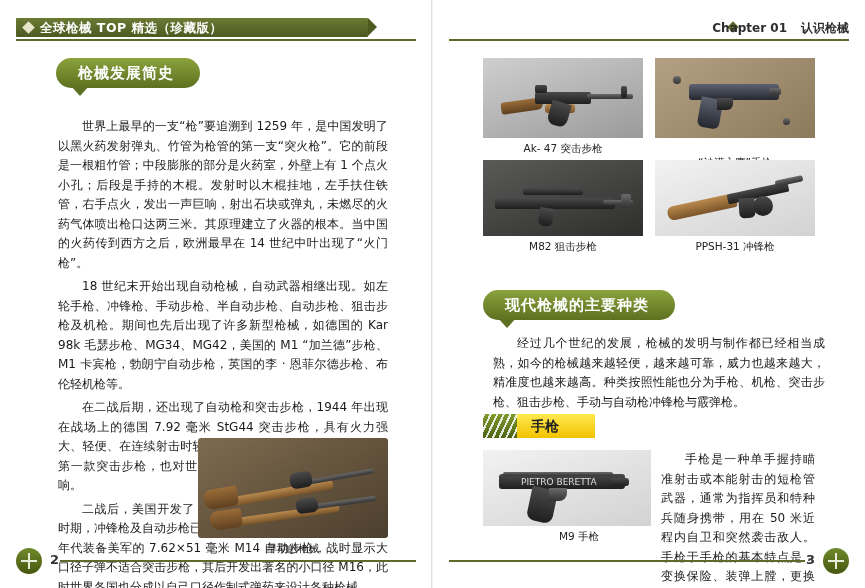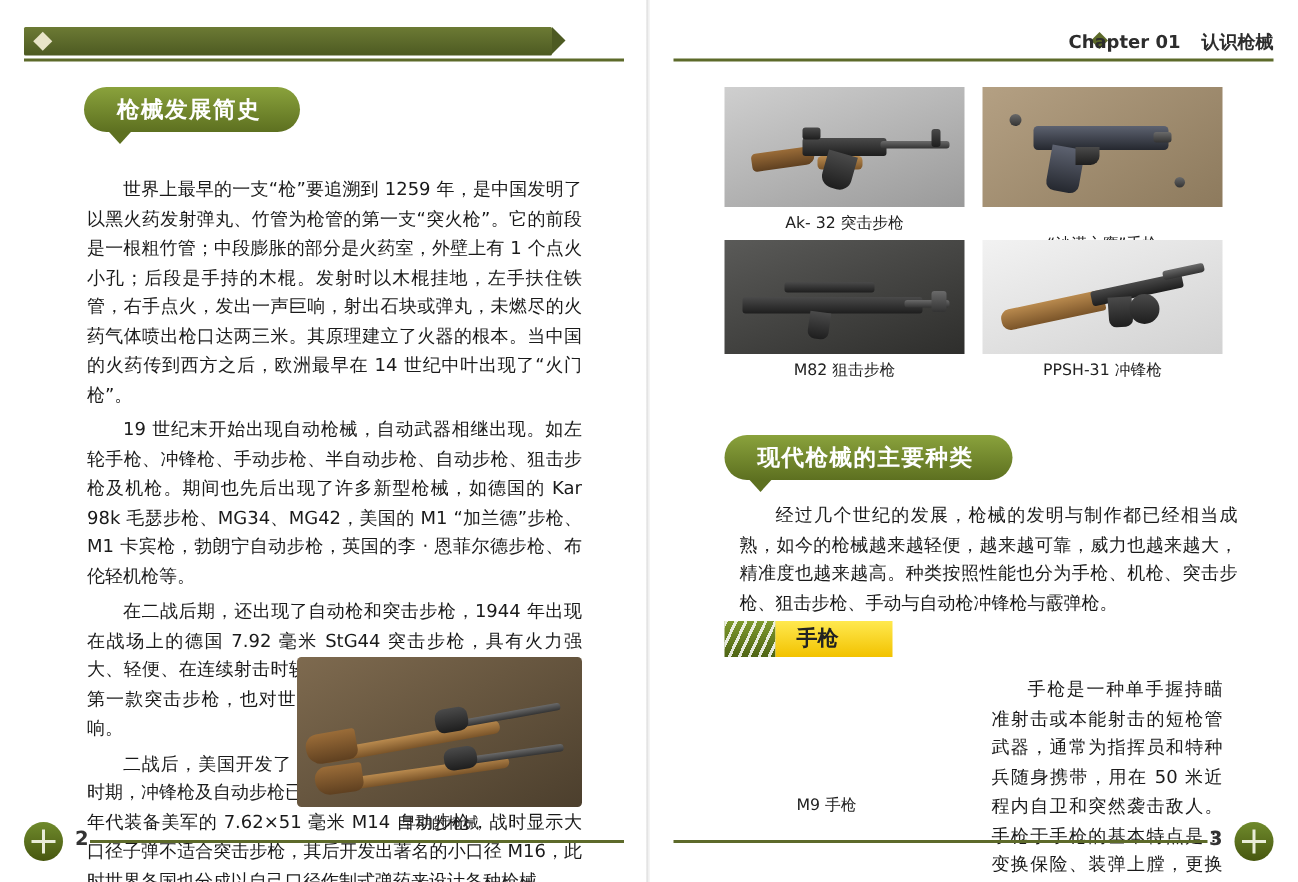--- a/index.html
+++ b/index.html
@@ -26,21 +26,21 @@
   .head-left .bar:after{
     content:"";position:absolute;right:-9px;top:0;
     border-top:9.5px solid transparent;border-bottom:9.5px solid transparent;
     border-left:9px solid #4d5a22;
   }
   .head-left .diamond{
     position:absolute;left:8px;top:5px;width:9px;height:9px;
     background:#e8e4c8;transform:rotate(45deg);
   }
   .head-left .htxt{
-    position:absolute;left:24px;top:18px;color:#fff;font-size:12.5px;font-weight:normal;
+    position:absolute;left:24px;top:2px;color:#fff;font-size:12.5px;font-weight:bold;
     letter-spacing:.5px;line-height:15px;
   }
   .head-left .rule{
     position:absolute;left:0;top:21px;width:400px;height:2px;background:#5d6a2a;
   }
 
   .head-right{position:absolute;right:16px;top:18px;width:400px;height:22px;}
   .head-right .rtxt{
     position:absolute;right:0;top:2px;font-size:12px;color:#2d2d2d;font-weight:bold;
     white-space:nowrap;
@@ -143,21 +143,21 @@
       <div class="rule"></div>
     </div>
 
     <div class="pill-wrap" style="left:56px;top:58px;">
       <div class="tail"></div>
       <span class="pill">枪械发展简史</span>
     </div>
 
     <div class="body-col" style="left:58px;top:104px;width:330px;margin-top:13px;">
       <p>世界上最早的一支“枪”要追溯到 1259 年，是中国发明了以黑火药发射弹丸、竹管为枪管的第一支“突火枪”。它的前段是一根粗竹管；中段膨胀的部分是火药室，外壁上有 1 个点火小孔；后段是手持的木棍。发射时以木棍挂地，左手扶住铁管，右手点火，发出一声巨响，射出石块或弹丸，未燃尽的火药气体喷出枪口达两三米。其原理建立了火器的根本。当中国的火药传到西方之后，欧洲最早在 14 世纪中叶出现了“火门枪”。</p>
-      <p style="margin-top:4px">19 世纪末开始出现自动枪械，自动武器相继出现。如左轮手枪、冲锋枪、手动步枪、半自动步枪、自动步枪、狙击步枪及机枪。期间也先后出现了许多新型枪械，如德国的 Kar 98k 毛瑟步枪、MG34、MG42，美国的 M1 “加兰德”步枪、M1 卡宾枪，勃朗宁自动步枪，英国的李 · 恩菲尔德步枪、布伦轻机枪等。</p>
+      <p style="margin-top:4px">18 世纪末开始出现自动枪械，自动武器相继出现。如左轮手枪、冲锋枪、手动步枪、半自动步枪、自动步枪、狙击步枪及机枪。期间也先后出现了许多新型枪械，如德国的 Kar 98k 毛瑟步枪、MG34、MG42，美国的 M1 “加兰德”步枪、M1 卡宾枪，勃朗宁自动步枪，英国的李 · 恩菲尔德步枪、布伦轻机枪等。</p>
       <p style="margin-top:4px">在二战后期，还出现了自动枪和突击步枪，1944 年出现在战场上的德国 7.92 毫米 StG44 突击步枪，具有火力强大、轻便、在连续射击时较机枪容易控制的特性，成为世界上第一款突击步枪，也对世界各国对枪械的研制产生了重大影响。</p>
       <p style="margin-top:4px">二战后，美国开发了 M14 自动步枪和 M60 机枪，越战时期，冲锋枪及自动步枪已成为主要作战武器，像 20 世纪 60 年代装备美军的 7.62×51 毫米 M14 自动步枪，战时显示大口径子弹不适合突击步枪，其后开发出著名的小口径 M16，此时世界各国也分成以自己口径作制式弹药来设计各种枪械。</p>
 
     </div>
 
     <div class="photo ph-bg-brown" style="left:198px;top:438px;width:190px;height:100px;border-radius:3px;">
       <div class="gun-part wood-l" style="left:16px;top:52px;width:120px;height:9px;transform:rotate(-10deg);border-radius:4px;"></div>
       <div class="gun-part metal-mid" style="left:110px;top:36px;width:66px;height:5px;transform:rotate(-10deg);"></div>
       <div class="gun-part wood" style="left:6px;top:50px;width:34px;height:20px;transform:rotate(-10deg);border-radius:8px 2px 6px 10px;"></div>
       <div class="gun-part metal-dark" style="left:92px;top:34px;width:22px;height:16px;transform:rotate(-10deg);border-radius:6px;"></div>
@@ -189,21 +189,21 @@
 
     <div class="photo ph-bg-grey" style="left:50px;top:58px;width:160px;height:80px;">
       <div class="gun-part wood" style="left:18px;top:42px;width:42px;height:12px;transform:rotate(-8deg);border-radius:3px 6px 6px 3px;"></div>
       <div class="gun-part metal-dark" style="left:52px;top:34px;width:56px;height:12px;border-radius:2px;"></div>
       <div class="gun-part wood-l" style="left:62px;top:46px;width:30px;height:9px;border-radius:3px;"></div>
       <div class="gun-part metal-dark" style="left:66px;top:44px;width:20px;height:24px;transform:rotate(16deg);border-radius:0 0 8px 8px;"></div>
       <div class="gun-part metal-mid" style="left:104px;top:36px;width:46px;height:5px;"></div>
       <div class="gun-part metal-dark" style="left:138px;top:28px;width:6px;height:12px;"></div>
       <div class="gun-part metal-dark" style="left:52px;top:27px;width:12px;height:8px;"></div>
     </div>
-    <div class="cap" style="left:50px;top:142px;width:160px;">Ak- 32 突击步枪</div>
+    <div class="cap" style="left:50px;top:142px;width:160px;">Ak- 47 突击步枪</div>
 
     <div class="photo ph-bg-tan" style="left:222px;top:58px;width:160px;height:80px;">
       <div class="gun-part blue-steel" style="left:34px;top:26px;width:90px;height:16px;border-radius:3px;"></div>
       <div class="gun-part blue-steel" style="left:44px;top:40px;width:22px;height:30px;transform:rotate(10deg);border-radius:0 0 6px 6px;"></div>
       <div class="gun-part metal-dark" style="left:62px;top:40px;width:16px;height:12px;border-radius:0 0 6px 0;"></div>
       <div class="gun-part metal-mid" style="left:114px;top:30px;width:12px;height:7px;border-radius:2px;"></div>
       <div class="gun-part metal-mid" style="left:18px;top:18px;width:8px;height:8px;border-radius:50%;"></div>
       <div class="gun-part metal-mid" style="left:128px;top:60px;width:7px;height:7px;border-radius:50%;"></div>
     </div>
     <div class="cap" style="left:222px;top:156px;width:160px;">“沙漠之鹰”手枪</div>
@@ -233,21 +233,29 @@
 
     <div class="body-col" style="left:60px;top:334px;width:332px;">
       <p>经过几个世纪的发展，枪械的发明与制作都已经相当成熟，如今的枪械越来越轻便，越来越可靠，威力也越来越大，精准度也越来越高。种类按照性能也分为手枪、机枪、突击步枪、狙击步枪、手动与自动枪冲锋枪与霰弹枪。</p>
     </div>
 
     <div class="subtag" style="left:50px;top:414px;">
       <div class="chev"></div>
       <div class="ylw">手枪</div>
     </div>
 
-    <div class="cap" style="left:34px;top:530px;width:168px;text-align:center;">M9 手枪</div>
+    <div class="photo ph-bg-white" style="left:50px;top:450px;width:168px;height:76px;">
+      <div class="gun-part metal-dark" style="left:16px;top:24px;width:126px;height:15px;border-radius:3px;"></div>
+      <div class="gun-part metal-mid" style="left:20px;top:22px;width:110px;height:4px;border-radius:2px;"></div>
+      <div class="gun-part metal-dark" style="left:46px;top:38px;width:26px;height:34px;transform:rotate(12deg);border-radius:2px 2px 8px 8px;"></div>
+      <div class="gun-part metal-mid" style="left:66px;top:38px;width:18px;height:13px;border-radius:0 0 8px 0;"></div>
+      <div class="gun-part metal-dark" style="left:128px;top:28px;width:18px;height:8px;border-radius:0 3px 3px 0;"></div>
+      <div class="lbl" style="left:38px;top:27px;">PIETRO BERETTA</div>
+    </div>
+    <div class="cap" style="left:62px;top:530px;width:168px;text-align:center;">M9 手枪</div>
 
     <div class="body-col" style="left:228px;top:450px;width:154px;">
       <p>手枪是一种单手握持瞄准射击或本能射击的短枪管武器，通常为指挥员和特种兵随身携带，用在 50 米近程内自卫和突然袭击敌人。手枪于手枪的基本特点是：变换保险、装弹上膛，更换弹匣方便，结构紧凑，自动方式简单。现代军用手枪主要有自卫手枪和冲锋手枪两种。自卫手枪射程</p>
     </div>
 
     <div class="foot" style="right:16px;width:400px;left:auto;">
       <div class="rule" style="left:0;width:356px;"></div>
       <div class="circle" style="right:0;left:auto;"></div>
       <div class="pnum" style="right:34px;left:auto;">3</div>
     </div>

